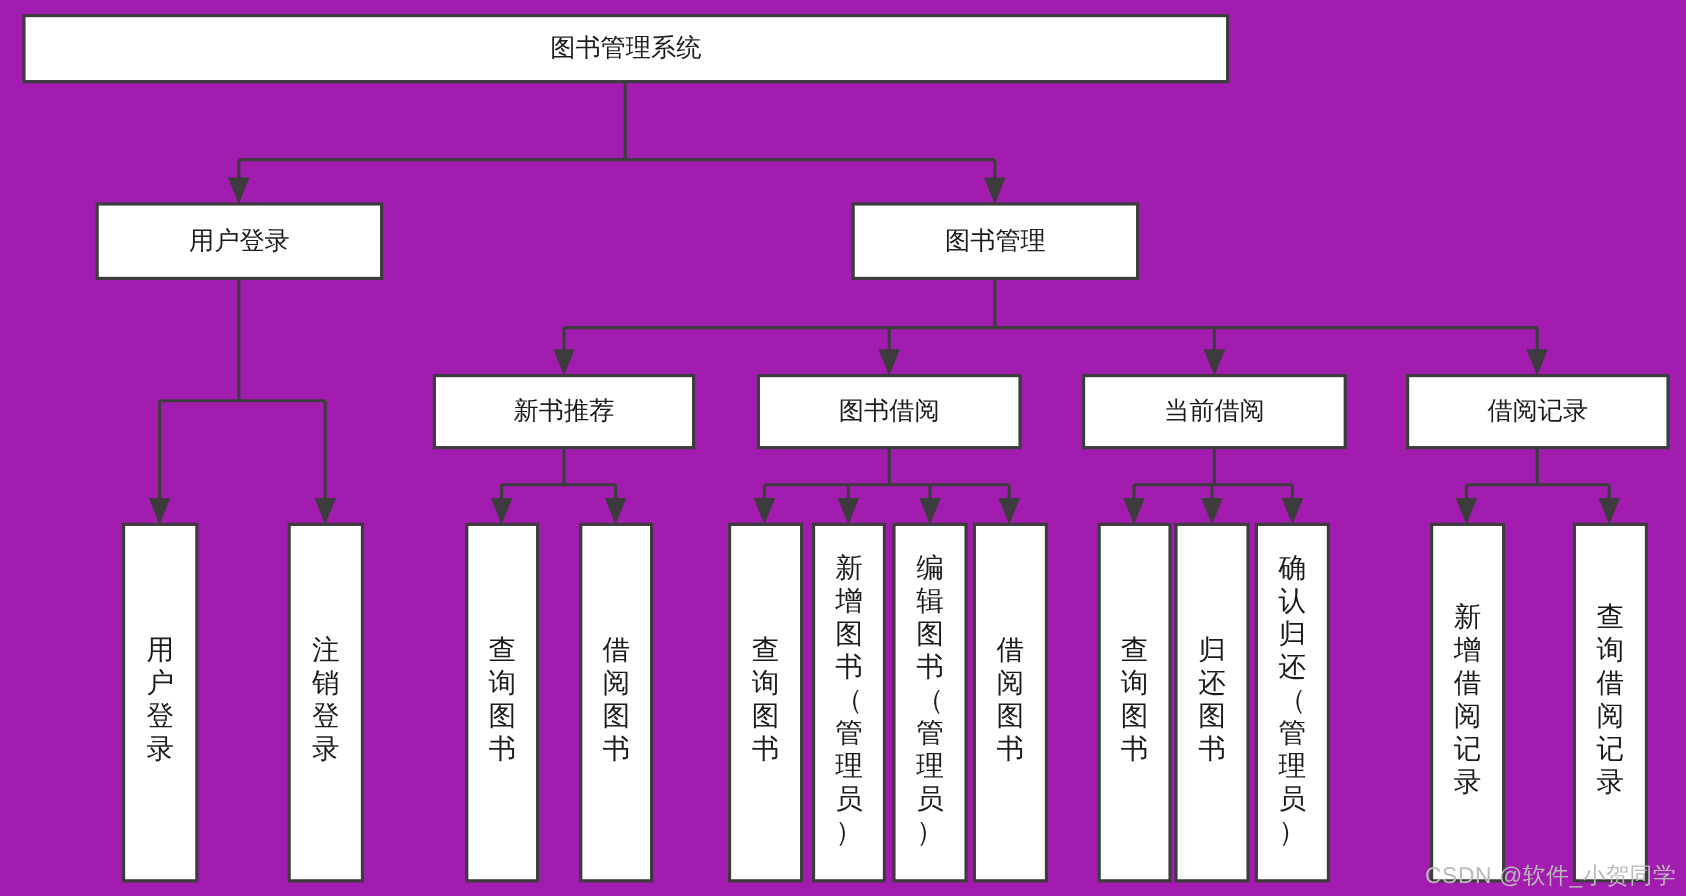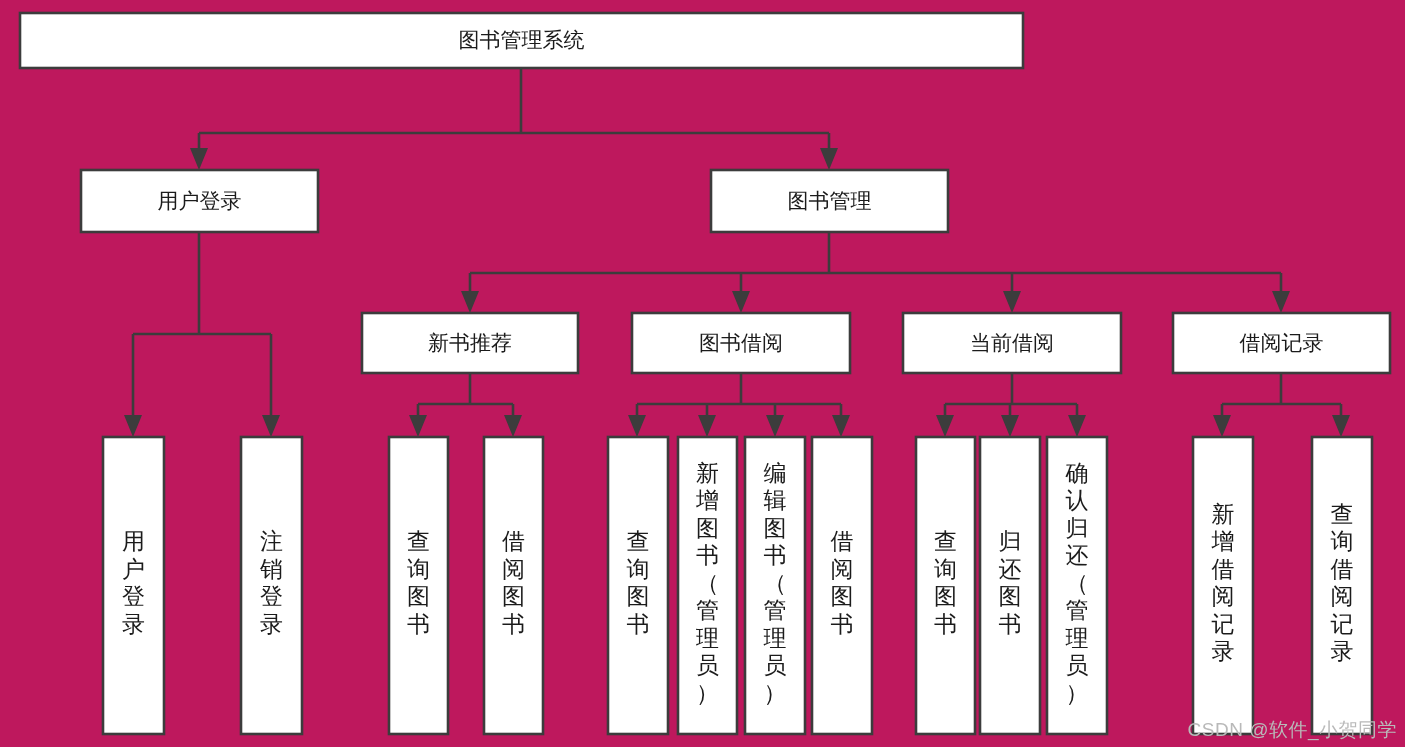--- a/index.html
+++ b/index.html
@@ -10,21 +10,21 @@
   body {
     font-family: "Liberation Sans", "DejaVu Sans", sans-serif;
     width: 1405px;
     height: 747px;
     overflow: hidden;
   }
   #diagram-root {
     position: relative;
     width: 1405px;
     height: 747px;
-    background: #be185d;
+    background: #a21caf;
   }
   svg.flow {
     position: absolute;
     left: 0;
     top: 0;
     width: 1405px;
     height: 747px;
     display: block;
   }
   .node-rect {

